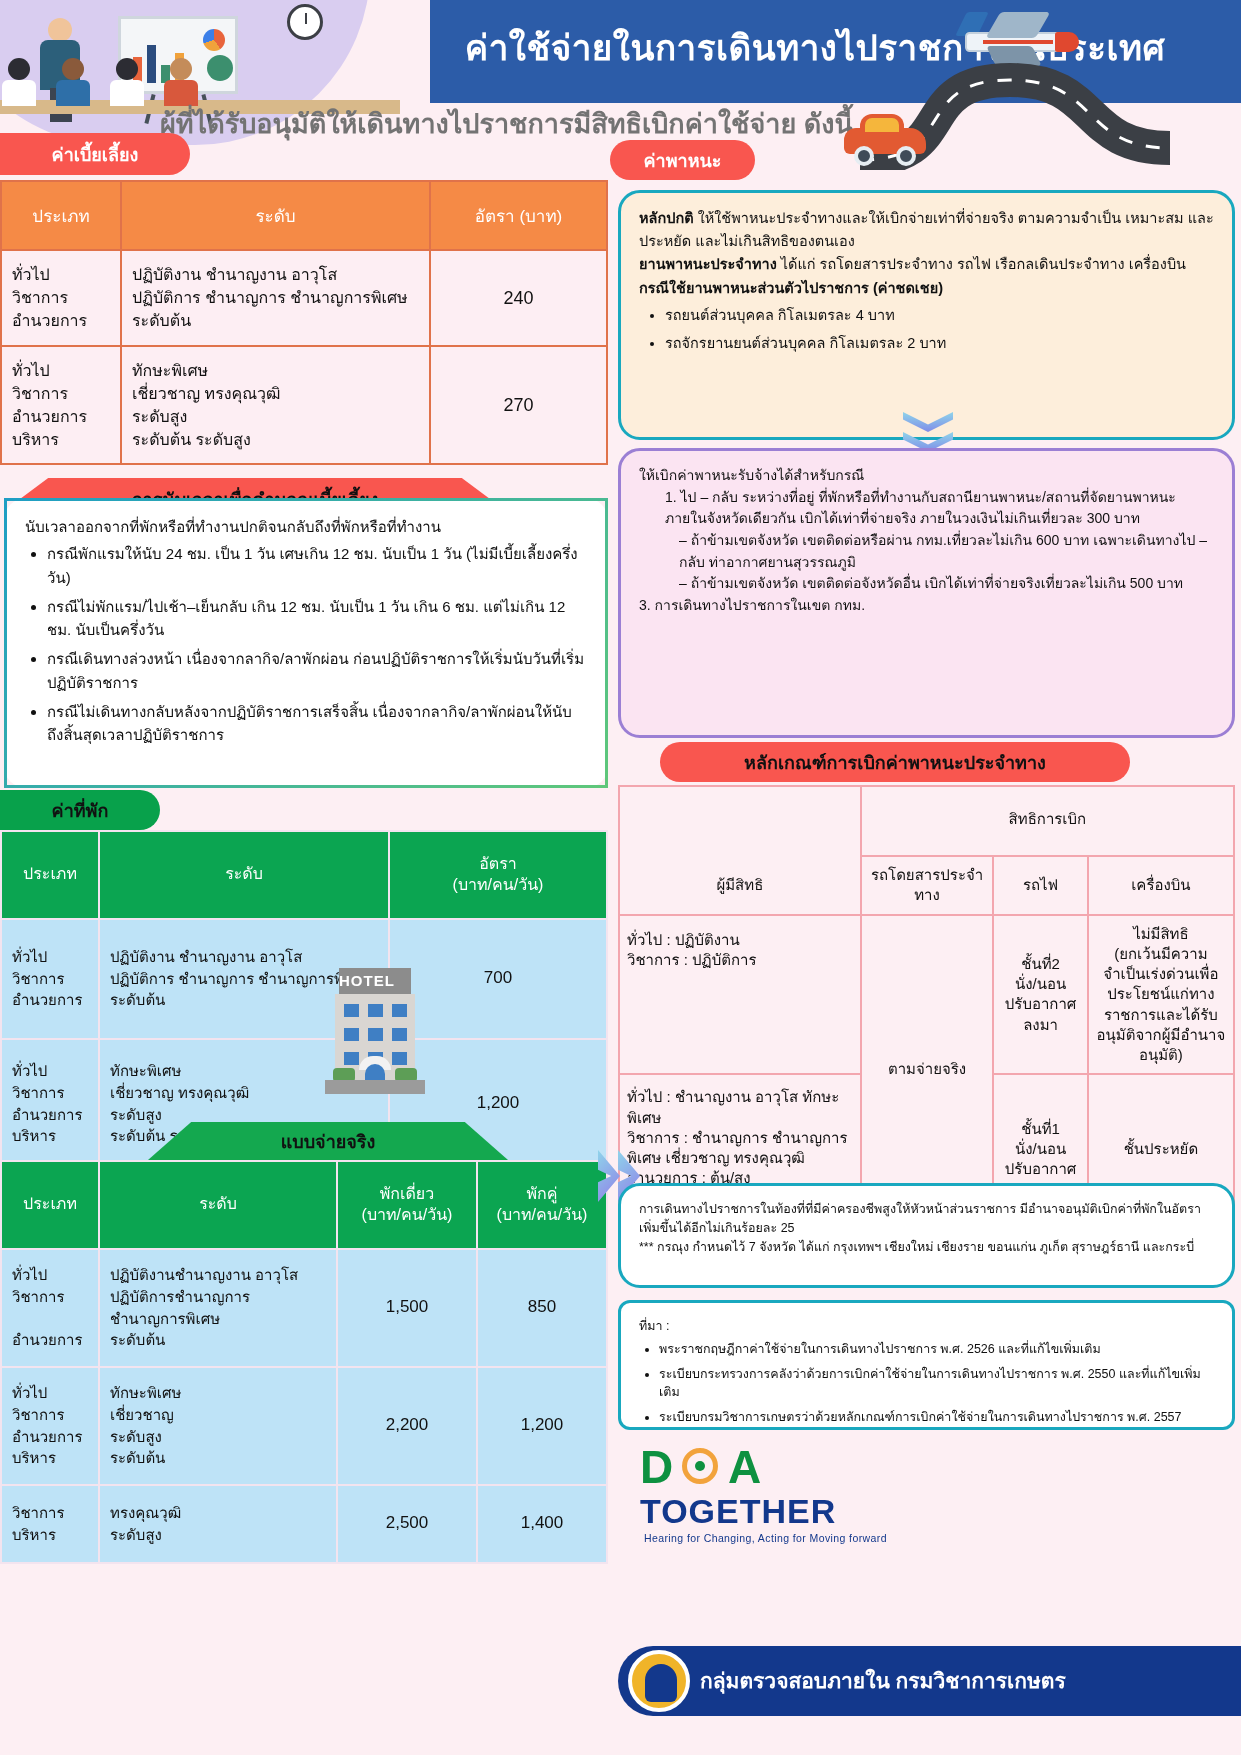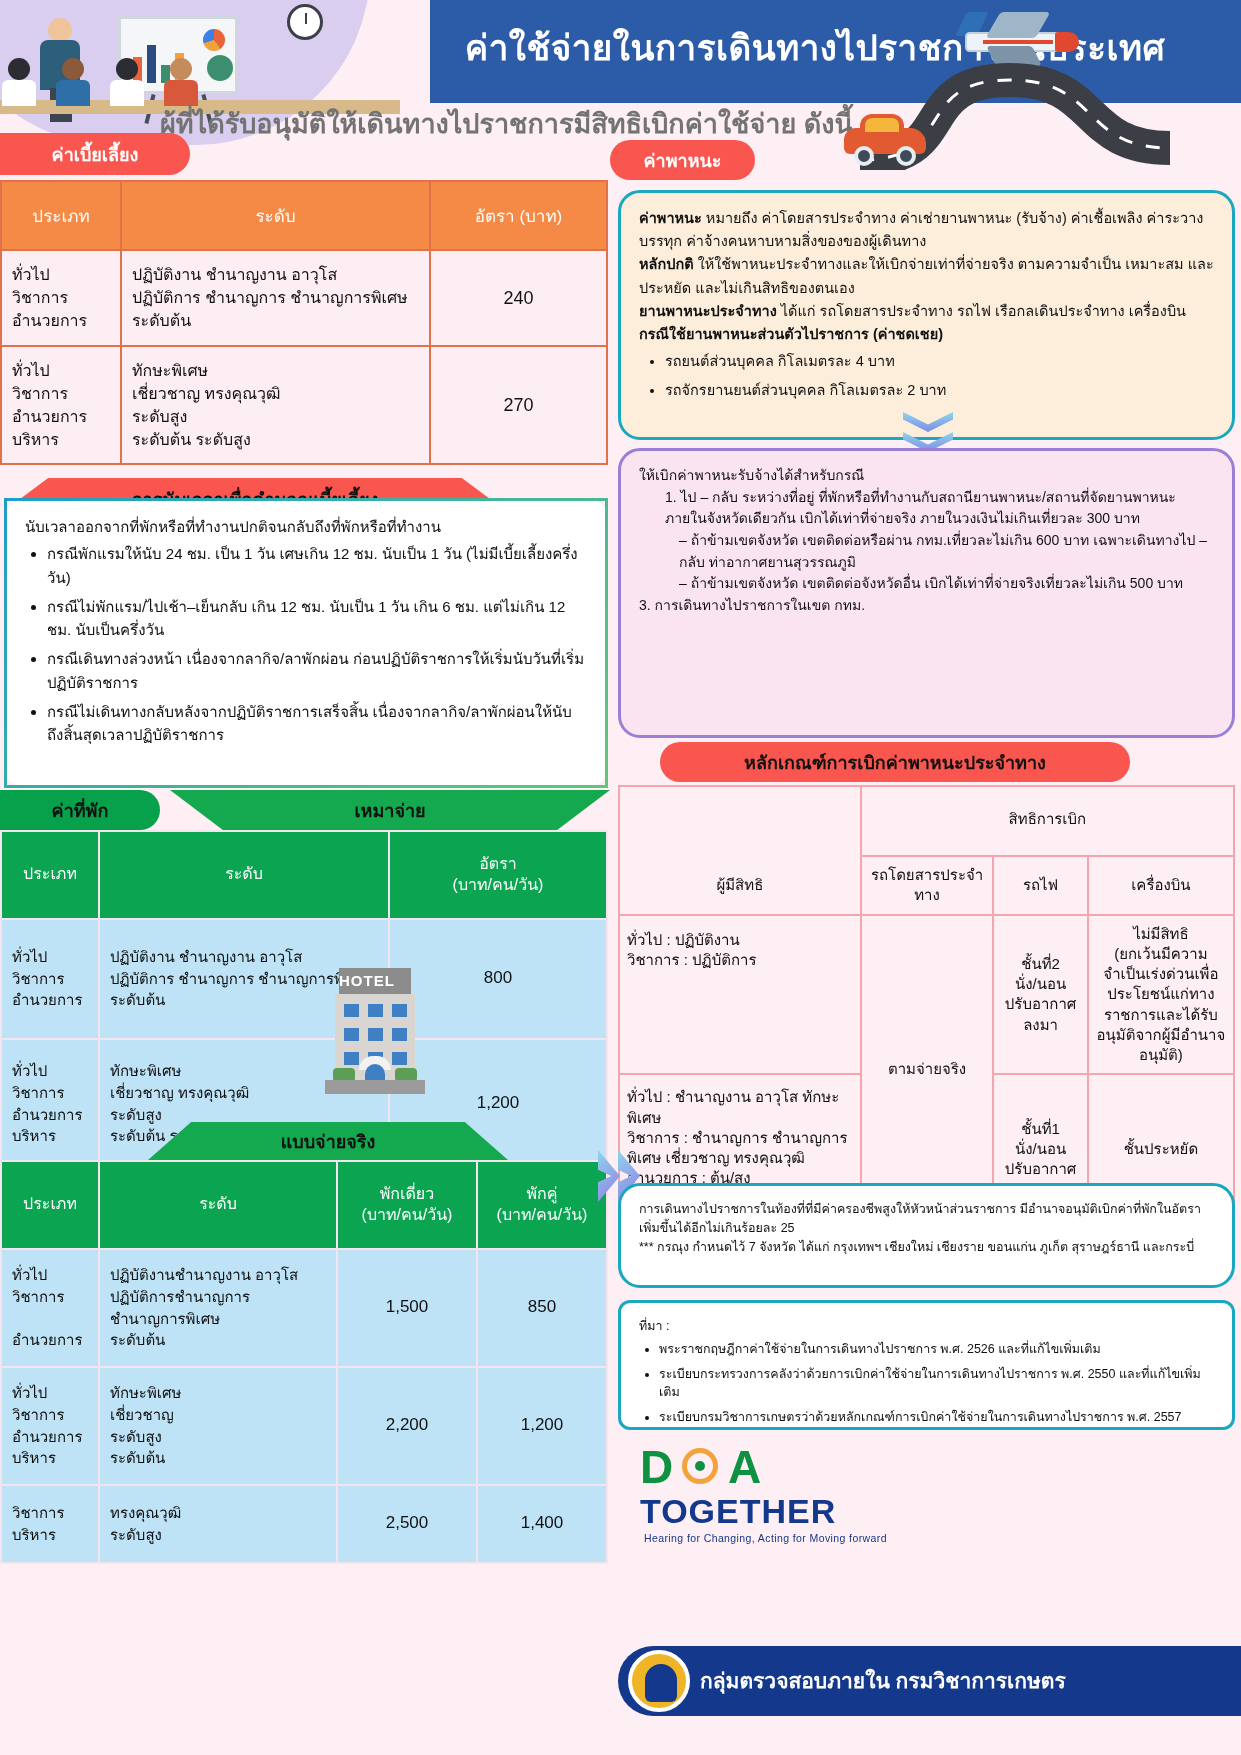--- a/index.html
+++ b/index.html
@@ -297,24 +297,20 @@
       <li>กรณีพักแรมให้นับ 24 ชม. เป็น 1 วัน เศษเกิน 12 ชม. นับเป็น 1 วัน (ไม่มีเบี้ยเลี้ยงครึ่งวัน)</li>
       <li>กรณีไม่พักแรม/ไปเช้า–เย็นกลับ เกิน 12 ชม. นับเป็น 1 วัน เกิน 6 ชม. แต่ไม่เกิน 12 ชม. นับเป็นครึ่งวัน</li>
       <li>กรณีเดินทางล่วงหน้า เนื่องจากลากิจ/ลาพักผ่อน ก่อนปฏิบัติราชการให้เริ่มนับวันที่เริ่มปฏิบัติราชการ</li>
       <li>กรณีไม่เดินทางกลับหลังจากปฏิบัติราชการเสร็จสิ้น เนื่องจากลากิจ/ลาพักผ่อนให้นับถึงสิ้นสุดเวลาปฏิบัติราชการ</li>
     </ul>
   </div>
 
   <div class="pill" style="left:610px;top:140px;width:145px;height:40px;">ค่าพาหนะ</div>
   <div class="box box-veh">
     <p>
-      <b>ค่าพาหนะ</b>
-      <span>หมายถึง ค่าโดยสารประจำทาง ค่าเช่ายานพาหนะ (รับจ้าง) ค่าเชื้อเพลิง ค่าระวางบรรทุก ค่าจ้างคนหาบหามสิ่งของของผู้เดินทาง</span>
-    </p>
-    <p>
       <b>หลักปกติ</b>
       <span>ให้ใช้พาหนะประจำทางและให้เบิกจ่ายเท่าที่จ่ายจริง ตามความจำเป็น เหมาะสม และประหยัด และไม่เกินสิทธิของตนเอง</span>
     </p>
     <p>
       <b>ยานพาหนะประจำทาง</b>
       <span>ได้แก่ รถโดยสารประจำทาง รถไฟ เรือกลเดินประจำทาง เครื่องบิน</span>
     </p>
     <p style="font-weight:bold;">กรณีใช้ยานพาหนะส่วนตัวไปราชการ (ค่าชดเชย)</p>
     <ul>
       <li>รถยนต์ส่วนบุคคล กิโลเมตรละ 4 บาท</li>
@@ -329,38 +325,37 @@
 
   <div class="box box-hire">
     <p>ให้เบิกค่าพาหนะรับจ้างได้สำหรับกรณี</p>
     <p class="indent1">1. ไป – กลับ ระหว่างที่อยู่ ที่พักหรือที่ทำงานกับสถานียานพาหนะ/สถานที่จัดยานพาหนะ ภายในจังหวัดเดียวกัน เบิกได้เท่าที่จ่ายจริง ภายในวงเงินไม่เกินเที่ยวละ 300 บาท</p>
     <p class="indent2">– ถ้าข้ามเขตจังหวัด เขตติดต่อหรือผ่าน กทม.เที่ยวละไม่เกิน 600 บาท เฉพาะเดินทางไป – กลับ ท่าอากาศยานสุวรรณภูมิ</p>
     <p class="indent2">– ถ้าข้ามเขตจังหวัด เขตติดต่อจังหวัดอื่น เบิกได้เท่าที่จ่ายจริงเที่ยวละไม่เกิน 500 บาท</p>
     <p>3. การเดินทางไปราชการในเขต กทม.</p>
   </div>
 
   <div class="pill pill-green" style="left:0;top:790px;width:160px;height:40px;border-radius:0 22px 22px 0;color:#111;">ค่าที่พัก</div>
-  <div class="chev chev-green-dn" style="left:170px;top:790px;width:440px;height:40px;">เหมาจ่าย</div>
 
   <table class="tbl t-green" style="left:0;top:830px;width:608px;">
     <tbody>
         <tr>
       <th style="width:98px">ประเภท</th>
       <th>ระดับ</th>
       <th style="width:218px;white-space:pre-line">อัตรา
 (บาท/คน/วัน)</th>
     </tr>
     <tr>
       <td style="height:120px">ทั่วไป
 วิชาการ
 อำนวยการ</td>
       <td>ปฏิบัติงาน ชำนาญงาน อาวุโส
 ปฏิบัติการ ชำนาญการ ชำนาญการพิเศษ
 ระดับต้น</td>
-      <td class="num">800</td>
+      <td class="num">700</td>
     </tr>
     <tr>
       <td style="height:130px">ทั่วไป
 วิชาการ
 อำนวยการ
 บริหาร</td>
       <td>ทักษะพิเศษ
 เชี่ยวชาญ ทรงคุณวุฒิ
 ระดับสูง
 ระดับต้น ระดับสูง</td>

